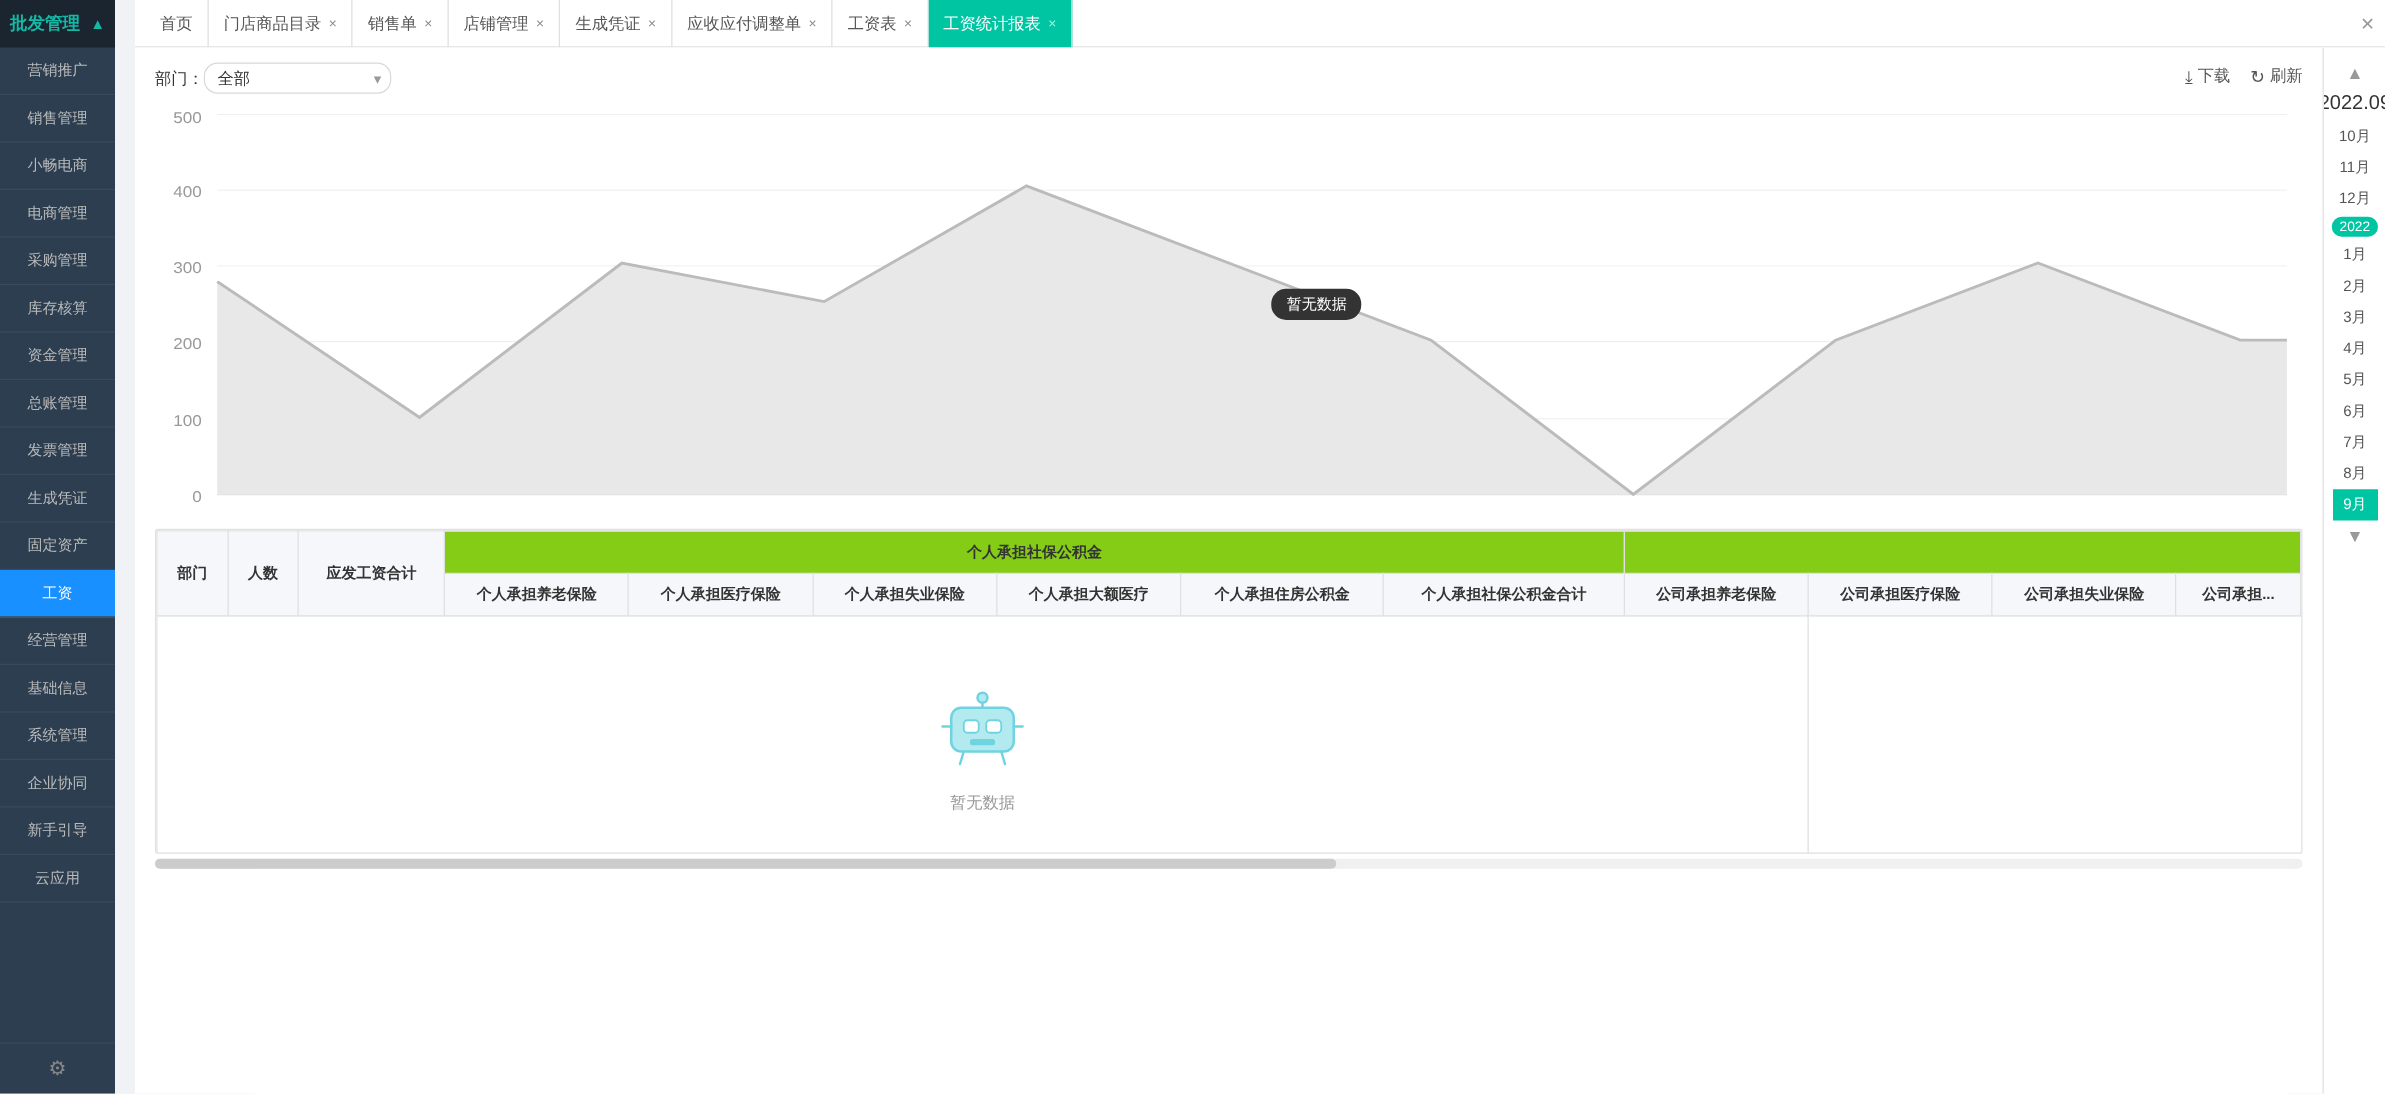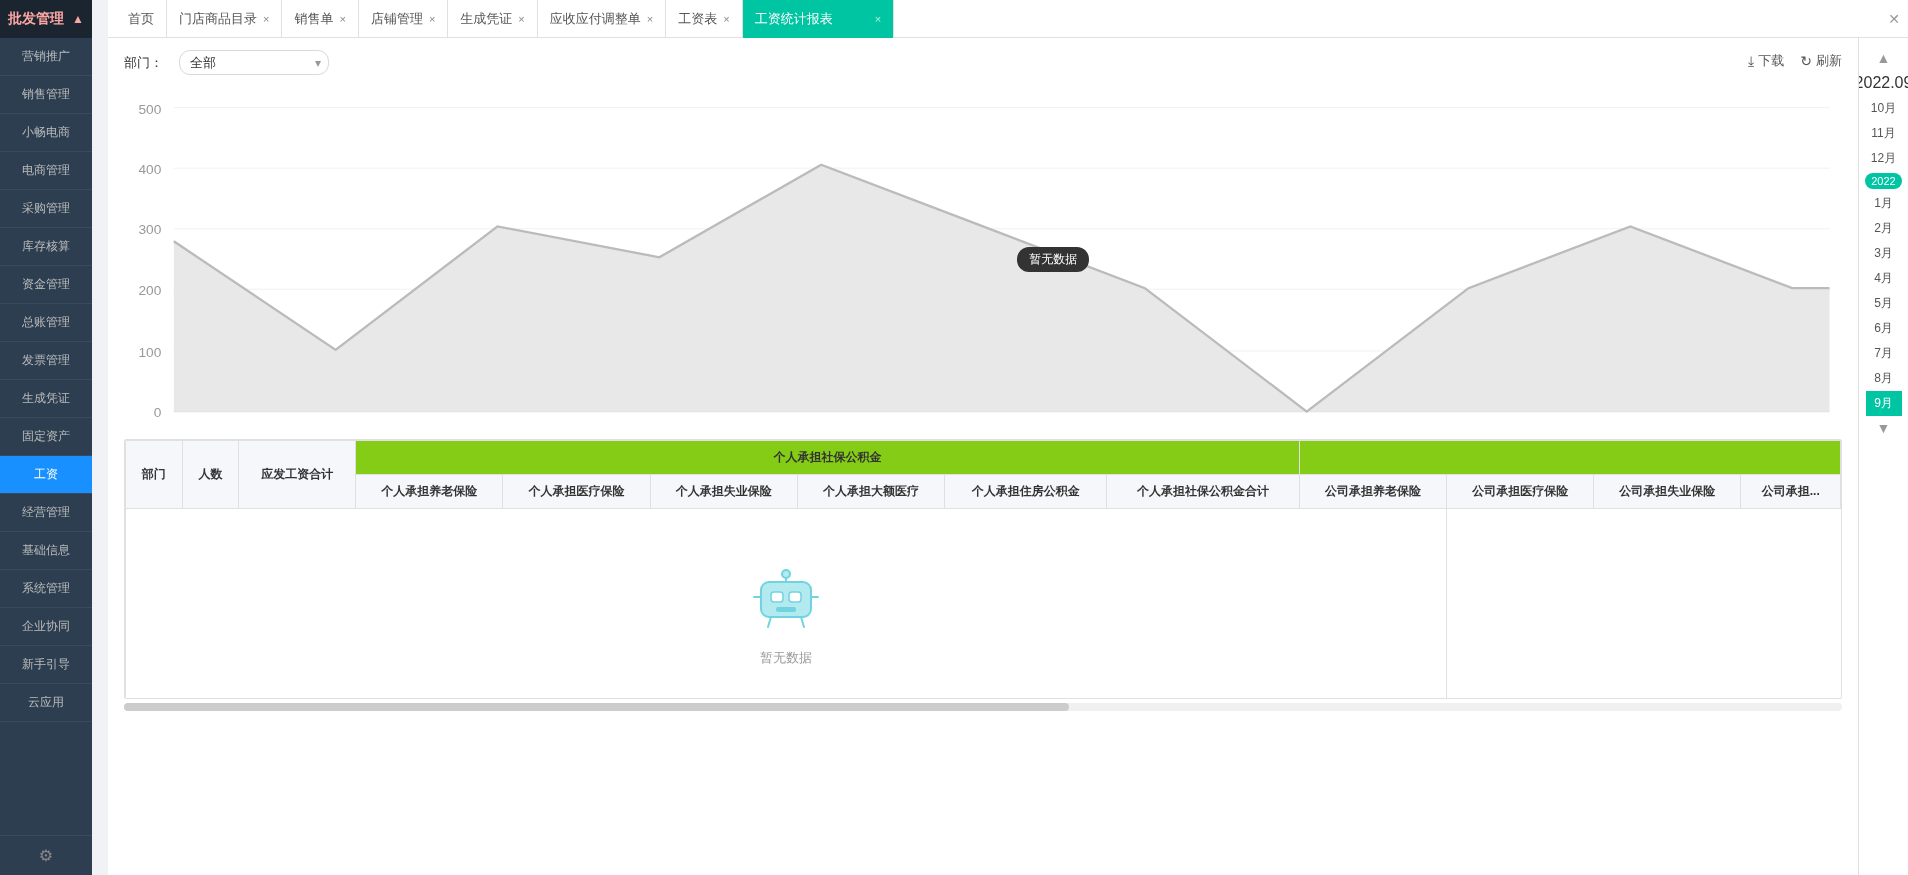--- a/index.html
+++ b/index.html
@@ -10,21 +10,21 @@
       width: 92px;
       background: #2c3e50;
       color: #ccc;
       display: flex;
       flex-direction: column;
       height: 100%;
       flex-shrink: 0;
     }
     .sidebar-header {
       background: #1a252f;
-      color: #fca5a5;
+      color: #14b8a6;
       font-size: 14px;
       font-weight: bold;
       padding: 10px 8px;
       display: flex;
       align-items: center;
       justify-content: space-between;
       height: 38px;
       font-family: Liberation Serif, serif;
     }
     .sidebar-item {
@@ -71,21 +71,20 @@
       font-size: 13px;
       color: #555;
       cursor: pointer;
       border-right: 1px solid #e0e0e0;
       height: 38px;
       white-space: nowrap;
     }
     .tab-item.active {
       background: #00c5a3;
       color: #fff;
-      gap: 36px;
     }
     .tab-item .close-icon {
       margin-left: 6px;
       font-size: 11px;
       color: inherit;
       opacity: 0.7;
     }
     .tab-bar-end {
       margin-left: auto;
       display: flex;
@@ -153,22 +152,22 @@
       align-items: center;
       gap: 4px;
       cursor: pointer;
       color: #555;
     }
 
     
     .filter-row {
       display: flex;
       align-items: center;
-      gap: 16px;
-      margin-bottom: 28px;
+      gap: 0;
+      margin-bottom: 12px;
     }
     .filter-label {
       font-size: 13px;
       color: #333;
     }
     .filter-select {
       padding: 4px 28px 4px 10px;
       border: 1px solid #d9d9d9;
       border-radius: 11px;
       font-size: 13px;

